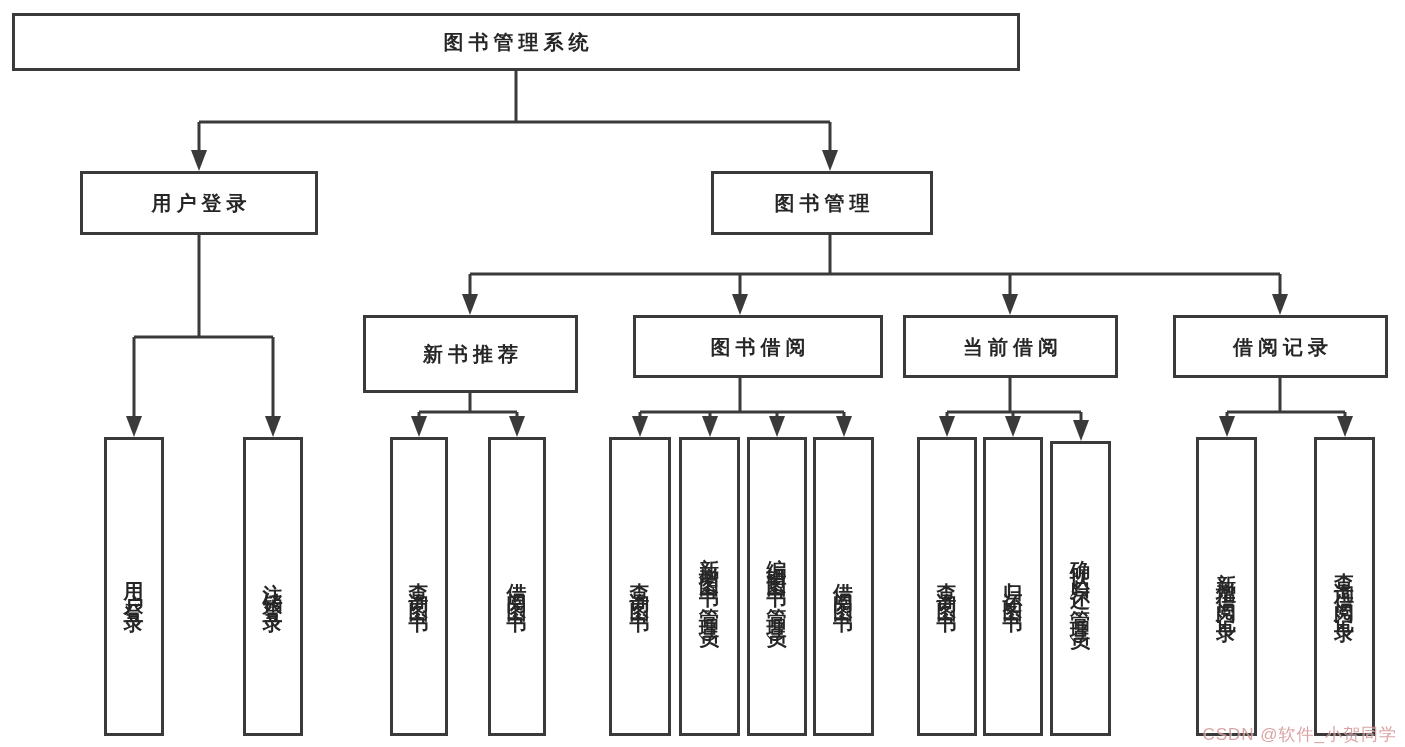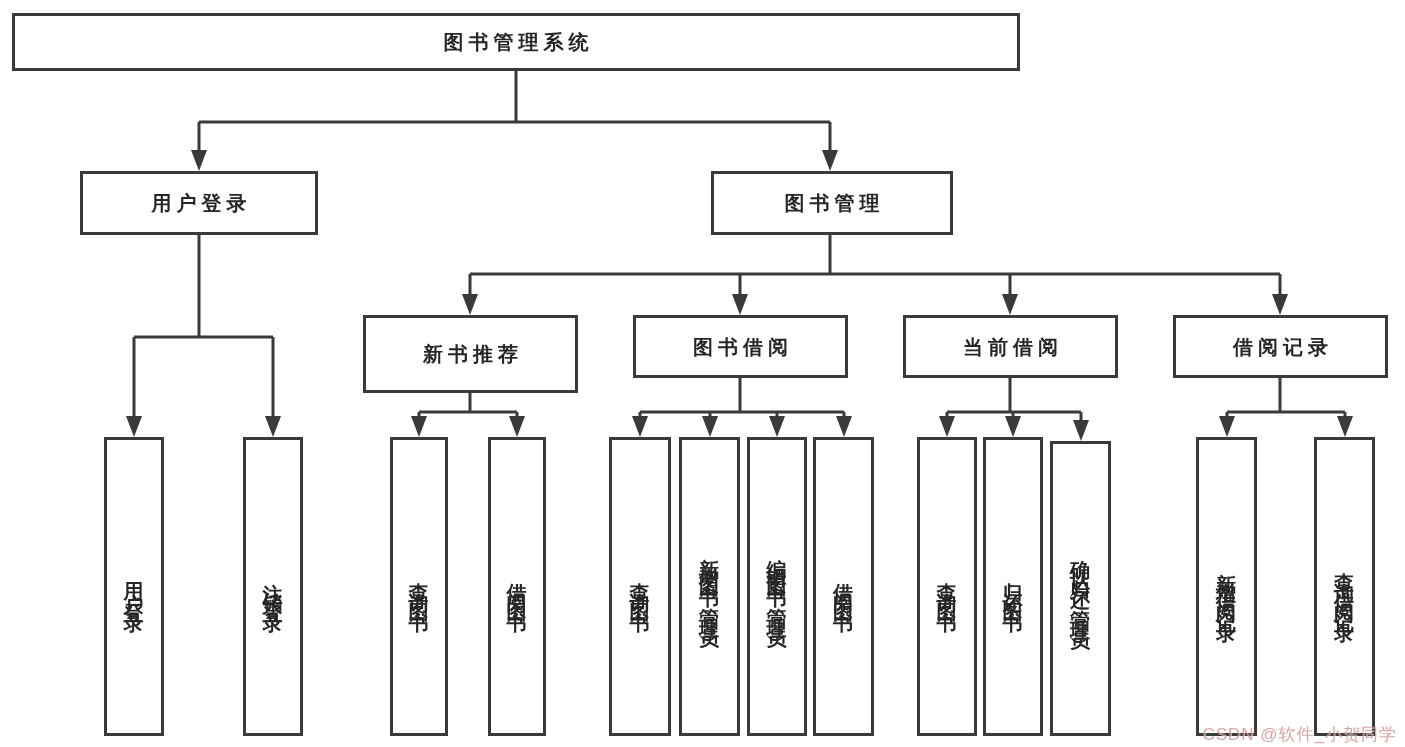--- a/index.html
+++ b/index.html
@@ -69,28 +69,28 @@
     </g>
   </svg>
 
   <div class="node" style="left:12px;top:13px;width:1008px;height:58px;">
     <span class="h-label">图书管理系统</span>
   </div>
 
   <div class="node" style="left:80px;top:171px;width:238px;height:64px;">
     <span class="h-label">用户登录</span>
   </div>
-  <div class="node" style="left:711px;top:171px;width:242px;height:64px;">
+  <div class="node" style="left:711px;top:171px;width:222px;height:64px;">
     <span class="h-label">图书管理</span>
   </div>
 
   <div class="node" style="left:363px;top:315px;width:215px;height:78px;">
     <span class="h-label">新书推荐</span>
   </div>
-  <div class="node" style="left:633px;top:315px;width:215px;height:63px;align-items:center;">
+  <div class="node" style="left:633px;top:315px;width:250px;height:63px;align-items:center;">
     <span class="h-label">图书借阅</span>
   </div>
   <div class="node" style="left:903px;top:315px;width:215px;height:63px;">
     <span class="h-label">当前借阅</span>
   </div>
   <div class="node" style="left:1173px;top:315px;width:215px;height:63px;">
     <span class="h-label">借阅记录</span>
   </div>
 
   <div class="node leaf" style="left:104px;top:437px;width:60px;height:299px;">

